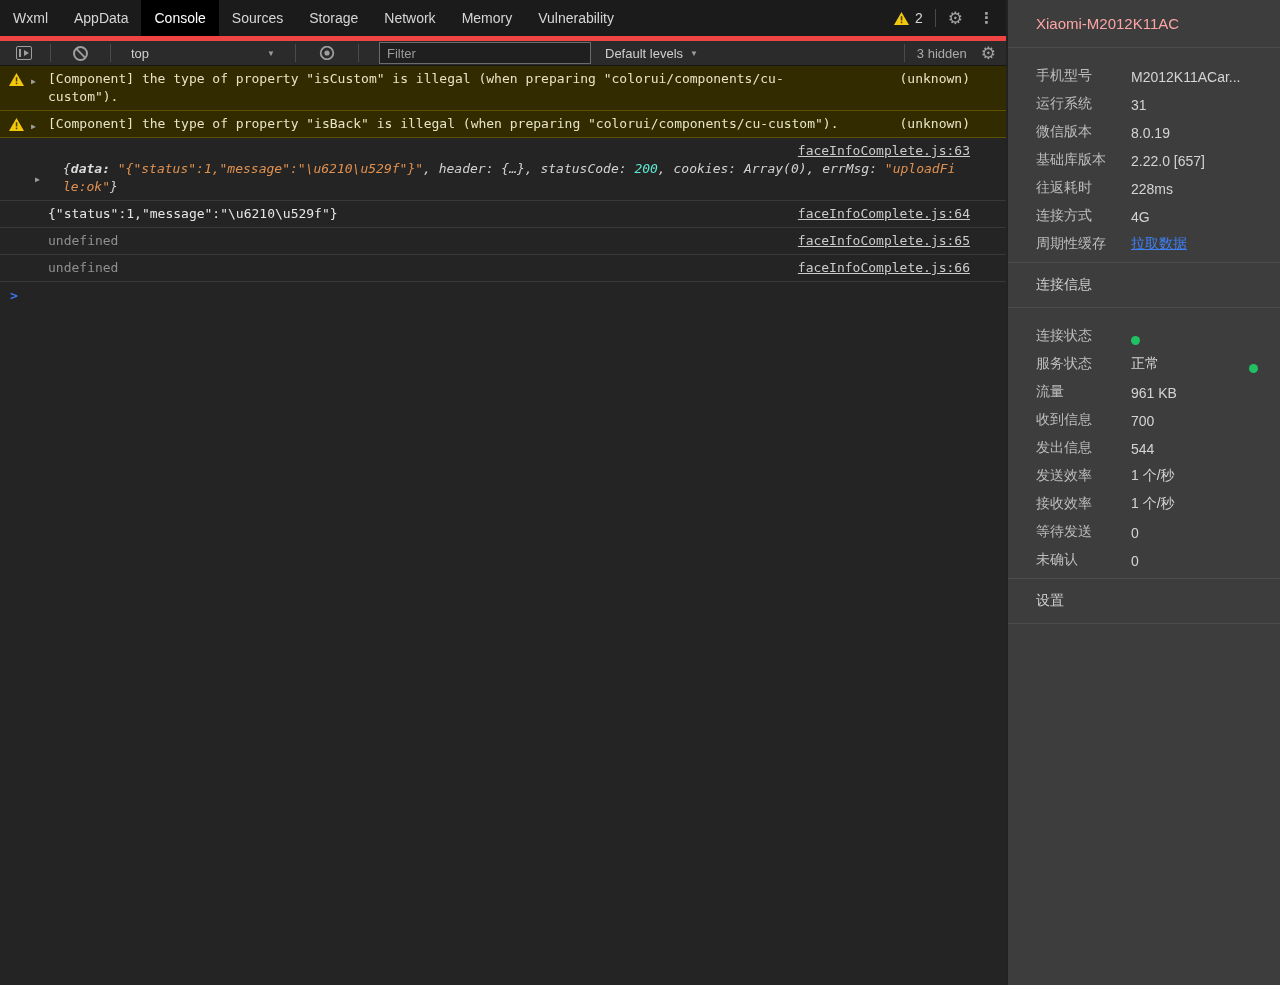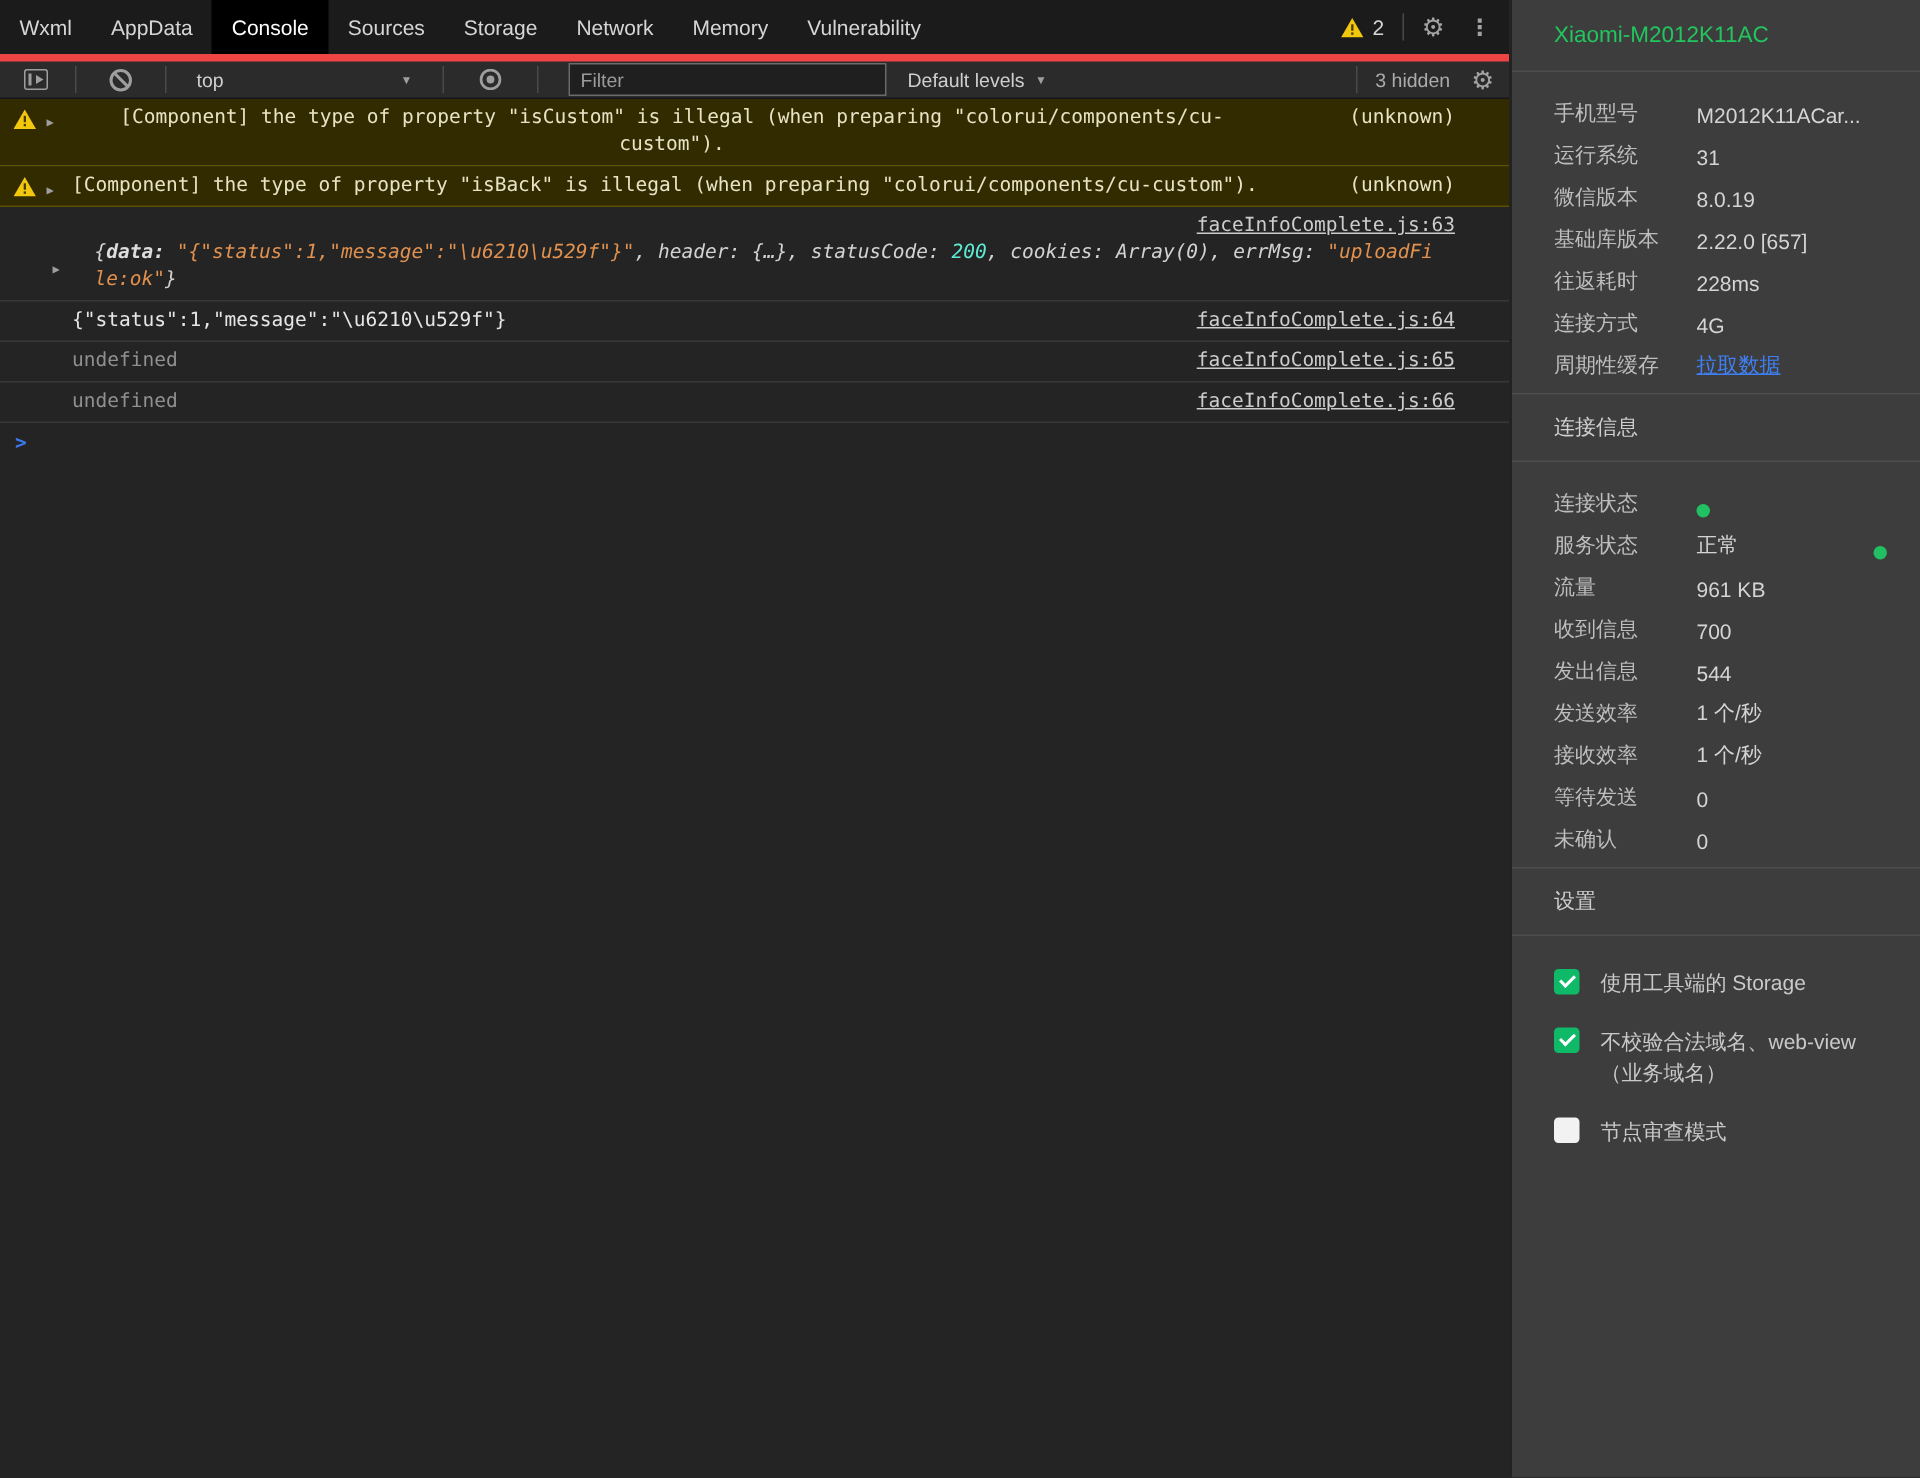--- a/index.html
+++ b/index.html
@@ -46,40 +46,40 @@
 
   
   .console-body { flex:1; font-family:"DejaVu Sans Mono","Liberation Mono",monospace;
                   font-size:13px; line-height:18px; overflow:hidden; }
   .row { position:relative; border-bottom:1px solid #383838; padding:4px 36px 4px 48px; color:#dadada; }
   .row-flex { display:flex; align-items:flex-start; }
   .msg { flex:0 1 auto; }
   .src { margin-left:auto; padding-left:20px; flex-shrink:0; }
   a.srclink { color:#cccccc; text-decoration:underline; cursor:pointer; white-space:nowrap; }
   .warn-row { background:#332b00; border-bottom:1px solid #5b5300; color:#e9e3c6; }
-  .warn-row .msg { max-width:800px;text-align:center; }
+  .warn-row .msg { max-width:800px; }
   .warn-tri { position:absolute; left:9px; top:7px; }
   .expand-arrow { position:absolute; left:31px; top:7px; color:#9e9e9e; font-size:8px; cursor:pointer; }
   .obj-row { padding-left:63px; }
   .obj-row .expand-arrow { left:35px; top:50%; margin-top:2px; }
   .src-line { text-align:right; }
   .preview { font-style:italic; color:#d2d2d2; max-width:896px; word-break:break-all; }
   .seg-key { font-weight:bold; color:#dcdcdc; }
   .seg-str { color:#e0914f; }
   .seg-num { color:#5eead4; }
   .plain-text { color:#e6e6e6; }
   .muted-text { color:#909090; }
   .prompt-row { padding:5px 10px; display:flex; }
   .prompt-chevron { color:#3b78f0; font-weight:bold; cursor:text; }
 
   
   .device-panel { flex:1; background:#3d3d3d; display:flex; flex-direction:column;
                   border-left:2px solid #222; font-size:14px; color:#c9c9c9; }
   .panel-header { height:48px; flex-shrink:0; display:flex; align-items:center; padding:0 28px;
-                  color:#22c55e; font-size:15px; border-bottom:1px solid #4d4d4d; }
+                  color:#fca5a5; font-size:15px; border-bottom:1px solid #4d4d4d; }
   .info-group { padding:9px 0; border-bottom:1px solid #4d4d4d; }
   .info-row { height:28px; display:flex; align-items:flex-end; padding:0 22px 0 28px; }
   .info-label { width:95px; flex-shrink:0; color:#bdbdbd; }
   .info-value { color:#d4d4d4; }
   a.blue-link { color:#3f80f4; text-decoration:underline; cursor:pointer; }
   .dot { width:9px; height:9px; border-radius:50%; background:#21c063; display:inline-block; }
   .dot-right { margin-left:auto; }
   .section-title { height:45px; display:flex; align-items:center; padding:0 28px;
                    border-bottom:1px solid #4d4d4d; color:#cfcfcf; }
   .cb-group { padding:12px 0; }
@@ -291,29 +291,15 @@
       <span class="info-value">0</span>
     </div>
     <div class="info-row">
       <span class="info-label">未确认</span>
       <span class="info-value">0</span>
     </div>
   </div>
 
   <div class="section-title">设置</div>
 
-  <div class="cb-group">
-    <div class="cb-row">
-      <span class="checkbox checked"></span>
-      <span class="cb-label">使用工具端的 Storage</span>
-    </div>
-    <div class="cb-row">
-      <span class="checkbox checked"></span>
-      <span class="cb-label">不校验合法域名、web-view（业务域名）</span>
-    </div>
-    <div class="cb-row">
-      <span class="checkbox unchecked"></span>
-      <span class="cb-label">节点审查模式</span>
-    </div>
-  </div>
 
   <div class="panel-spacer"></div>
 </div>
 
 </body></html>

